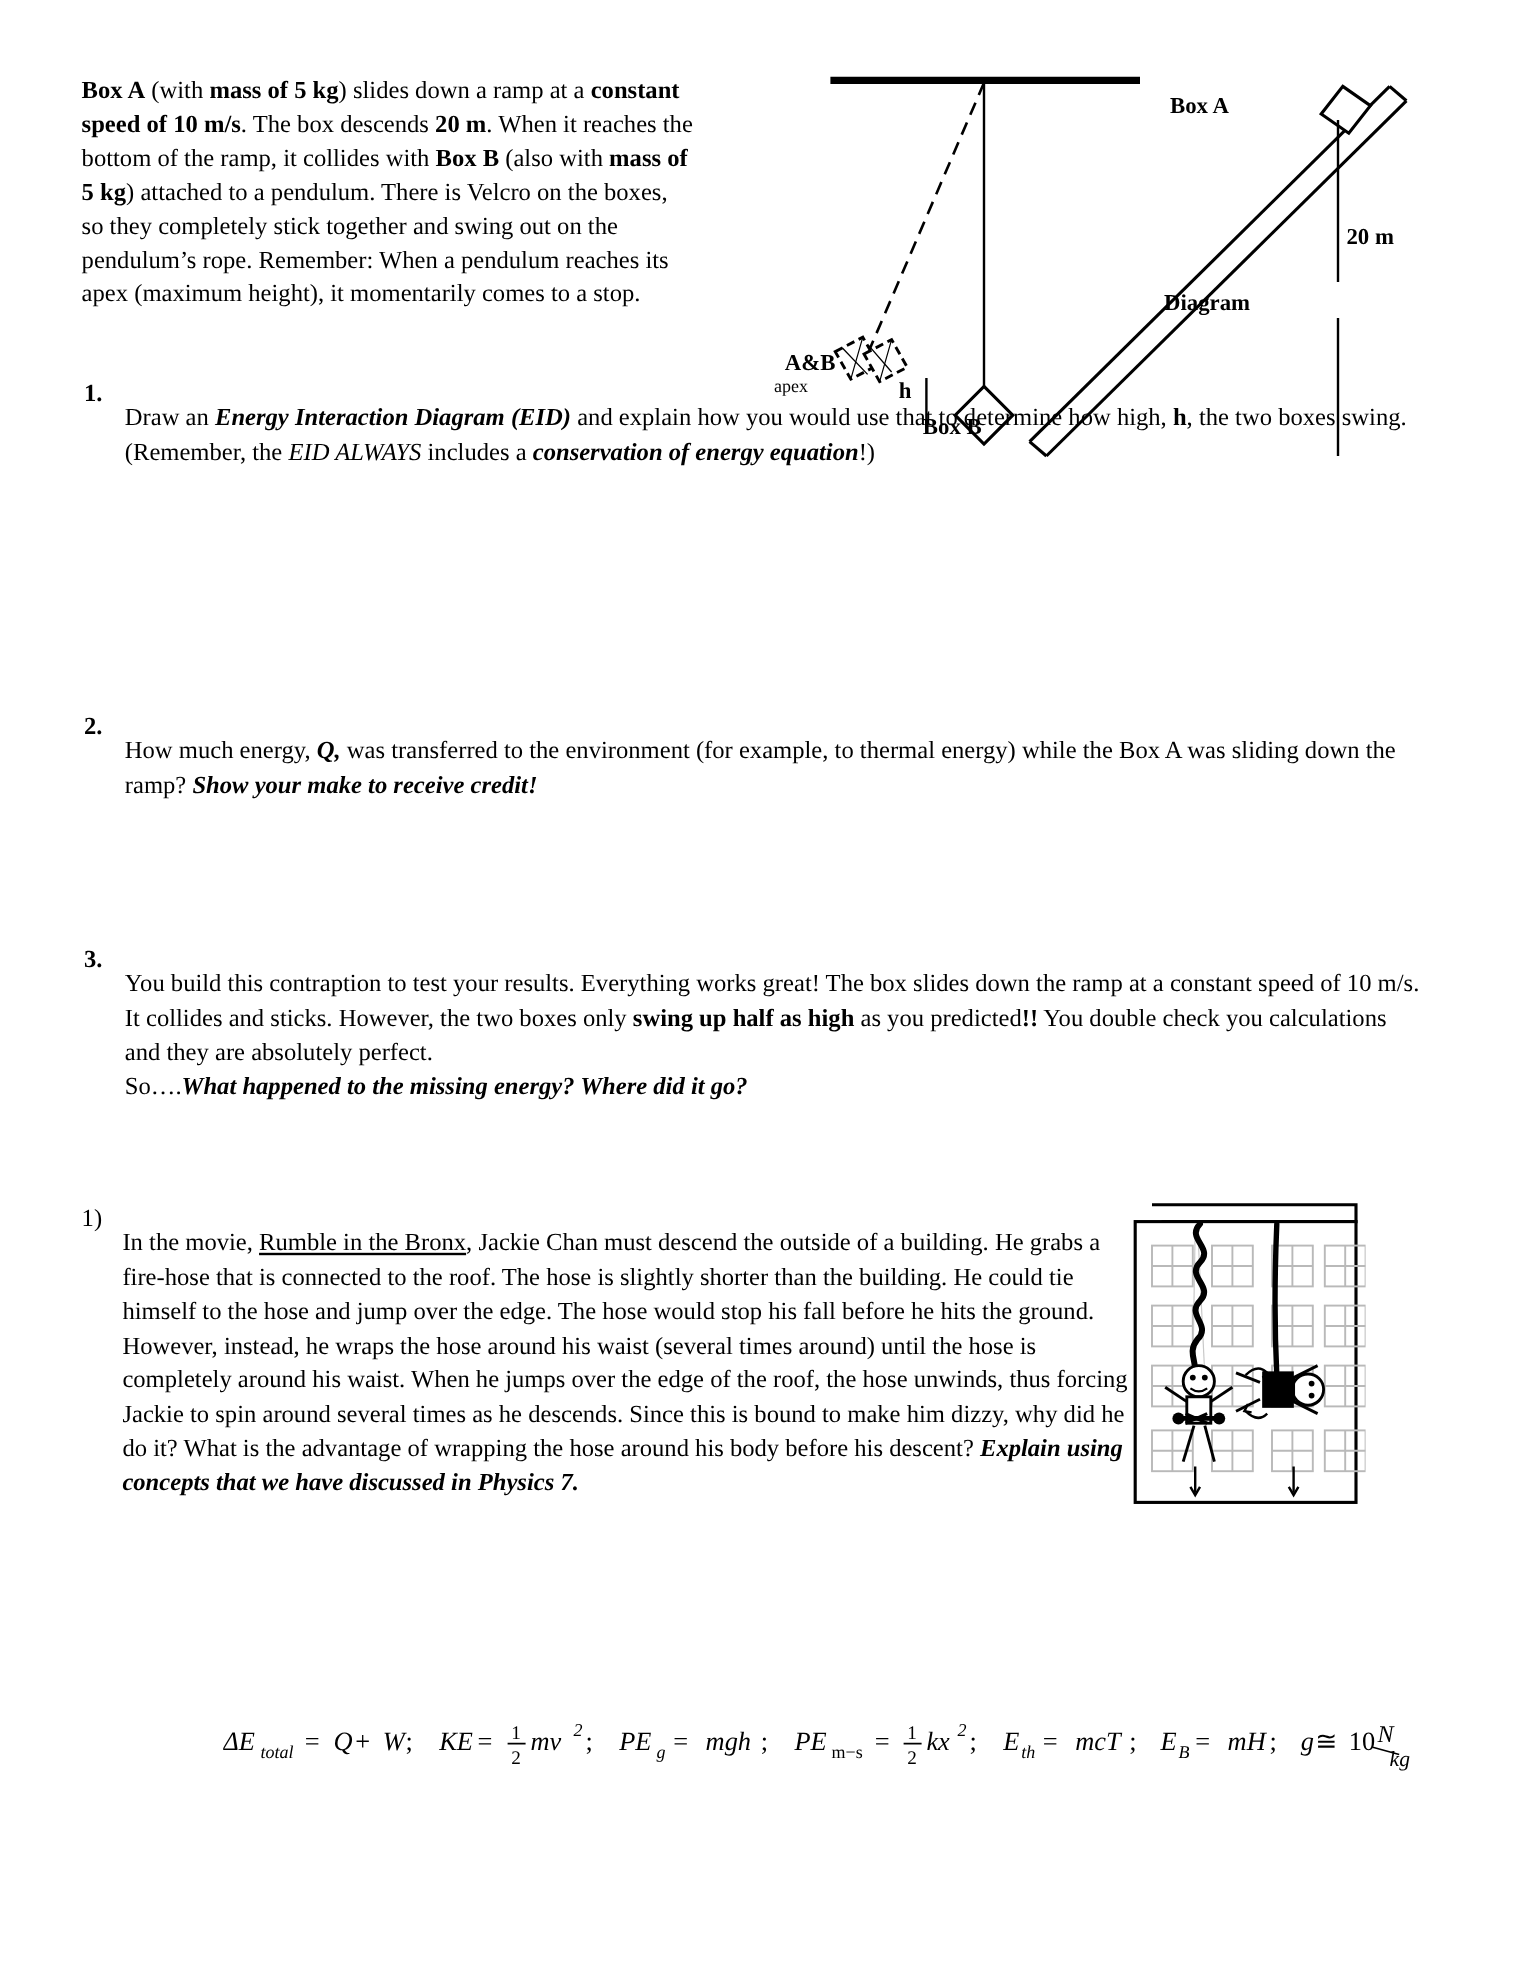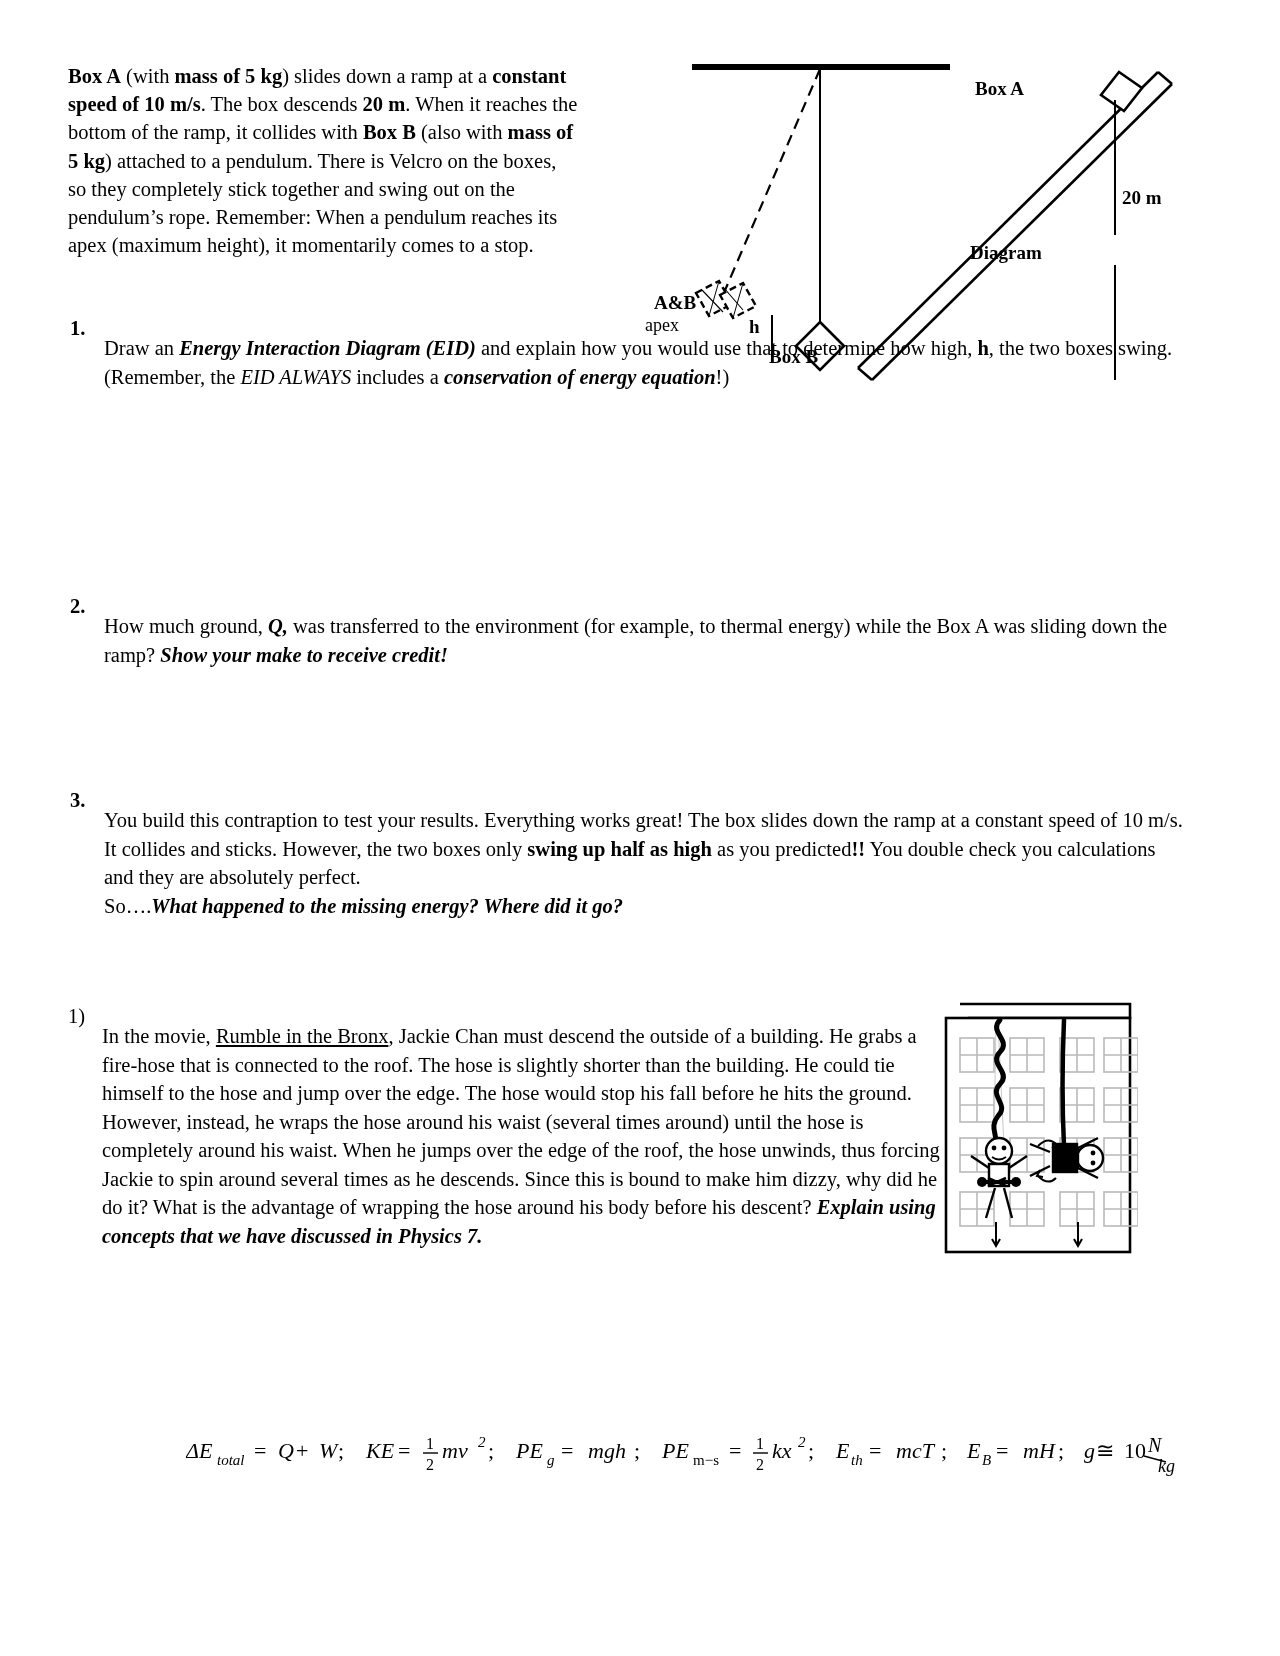--- a/index.html
+++ b/index.html
@@ -36,21 +36,21 @@
   #q3 { left:70px; top:786px; width:1115px; }
   #q4 { left:68px; top:1002px; width:880px; }
 
   
   .diagram { position:absolute; left:620px; top:50px; width:560px; height:340px; }
   .diagram svg { display:block; }
   .dlabel {
     position:absolute; font-weight:bold; font-size:19px;
     font-family:"Liberation Serif","DejaVu Serif",serif; white-space:nowrap;
   }
-  .dlabel.small { font-weight:normal; font-size:18px; }
+  .dlabel.small { font-weight:normal; font-size:15px; }
 
   
   .building { position:absolute; left:938px; top:996px; width:200px; height:262px; }
 
   
   .formulas {
     position:absolute; left:0; top:1418px; width:1280px;
     text-align:center; font-size:21px;padding-left:46px;
   }
   .formulas svg { display:inline-block; vertical-align:middle; }
@@ -108,21 +108,21 @@
     <span class="dlabel" style="left:502px; top:137px;">20 m</span>
   </div>
 
   <div class="item" id="q1">
     <span class="num">1.</span>
     <span class="body"><span>Draw an </span><span class="bi">Energy Interaction Diagram (EID)</span><span> and explain how you would use that to determine how high, </span><span class="b">h</span><span>, the two boxes swing.  (Remember, the </span><span class="i">EID ALWAYS</span><span> includes a </span><span class="bi">conservation of energy equation</span><span>!)</span></span>
   </div>
 
   <div class="item" id="q2">
     <span class="num">2.</span>
-    <span class="body"><span>How much ground, </span><span class="bi">Q,</span><span> was transferred to the environment (for example, to thermal energy) while the Box A was sliding down the ramp?  </span><span class="bi">Show your make to receive credit!</span></span>
+    <span class="body"><span>How much energy, </span><span class="bi">Q,</span><span> was transferred to the environment (for example, to thermal energy) while the Box A was sliding down the ramp?  </span><span class="bi">Show your make to receive credit!</span></span>
   </div>
 
   <div class="item" id="q3">
     <span class="num">3.</span>
     <span class="body"><span>You build this contraption to test your results.  Everything works great!  The box slides down the ramp at a constant speed of 10 m/s.  It collides and sticks.  However, the two boxes only </span><span class="b">swing up half as high</span><span> as you predicted</span><span class="b">!!</span><span>  You double check you calculations and they are absolutely perfect.</span><br><span>So….</span><span class="bi">What happened to the missing energy?  Where did it go?</span></span>
   </div>
 
   <div class="item" id="q4">
     <span class="num plain">1)</span>
     <span class="body"><span>In the movie, </span><span class="u">Rumble in the Bronx</span><span>, Jackie Chan must descend the outside of a building.  He grabs a fire-hose that is connected to the roof.  The hose is slightly shorter than the building.  He could tie himself to the hose and jump over the edge.  The hose would stop his fall before he hits the ground.  However, instead, he wraps the hose around his waist (several times around) until the hose is completely around his waist.  When he jumps over the edge of the roof, the hose unwinds, thus forcing Jackie to spin around several times as he descends.  Since this is bound to make him dizzy, why did he do it? What is the advantage of wrapping the hose around his body before his descent? </span><span class="bi">Explain using concepts that we have discussed in Physics 7.</span></span>

